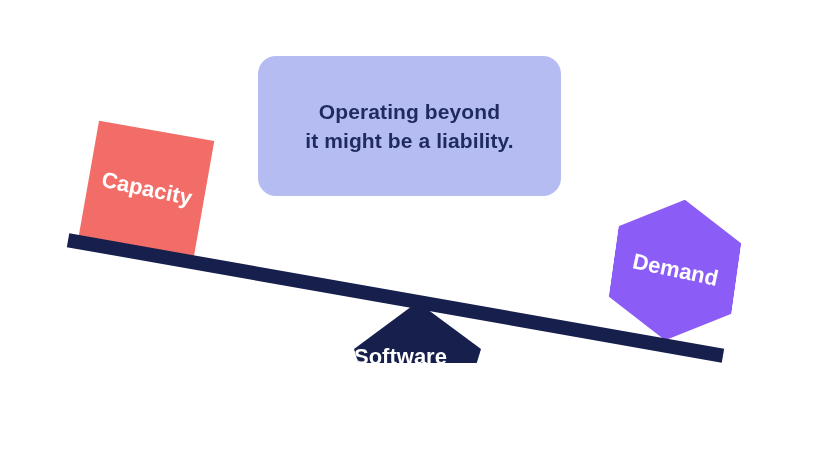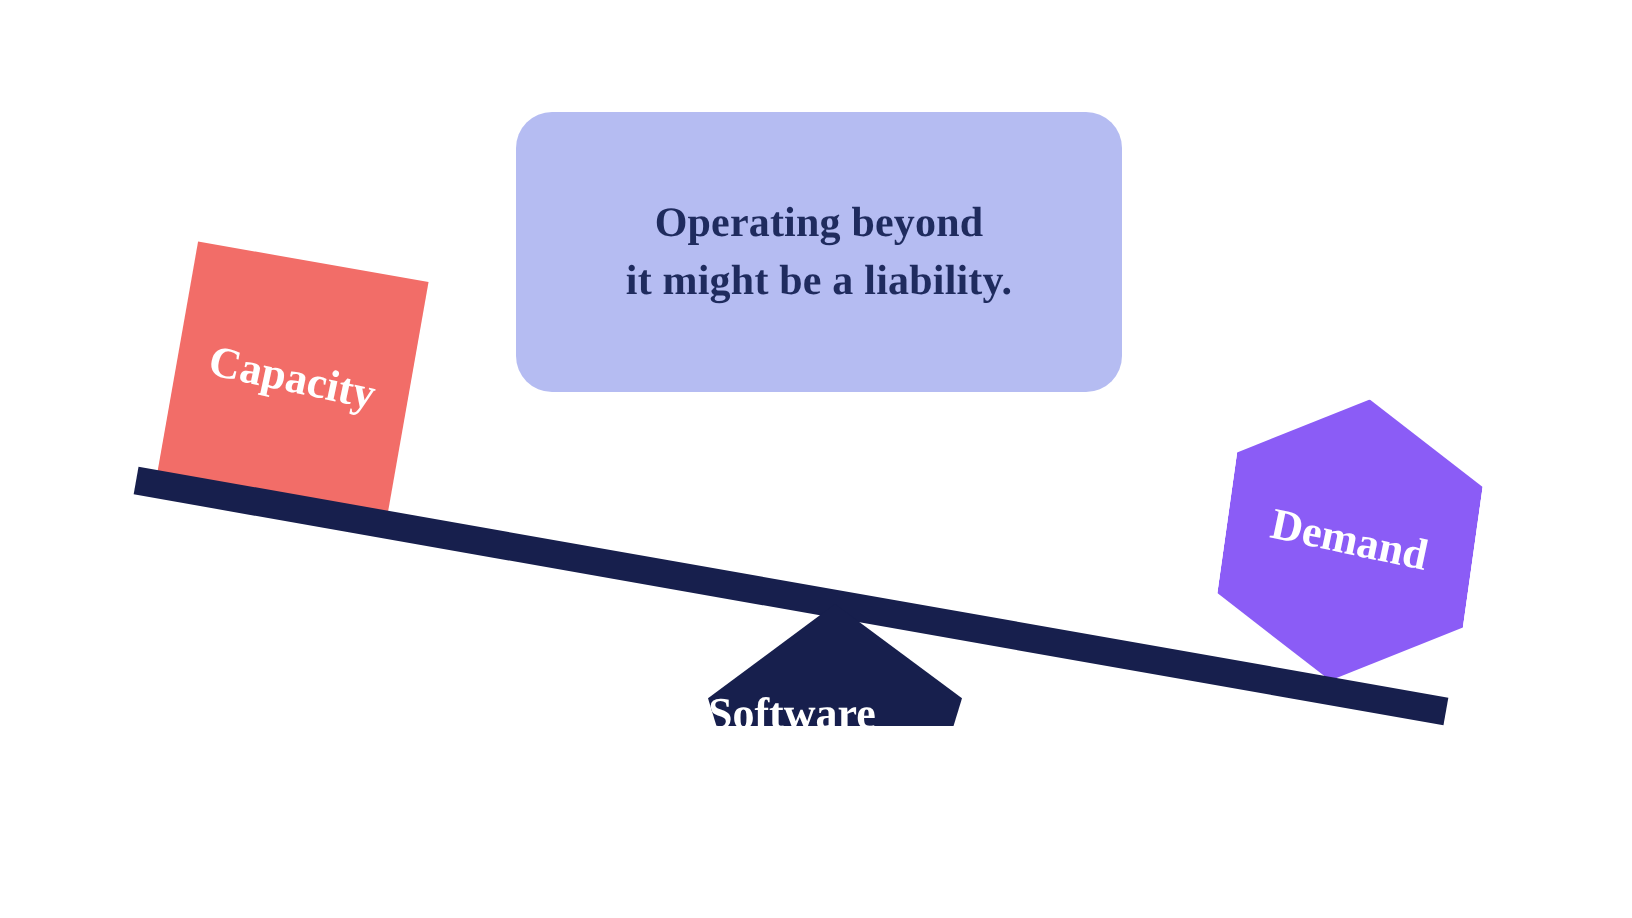--- a/index.html
+++ b/index.html
@@ -7,21 +7,20 @@
     padding: 0;
     background: #ffffff;
     font-family: "Liberation Sans", "DejaVu Sans", sans-serif;
   }
   .stage {
     position: relative;
     width: 816px;
     height: 363px;
     background: #ffffff;
     overflow: hidden;
-    font-family: Liberation Serif, serif;
   }
 
   
   .callout {
     position: absolute;
     left: 258px;
     top: 56px;
     width: 303px;
     height: 140px;
     border-radius: 18px;

